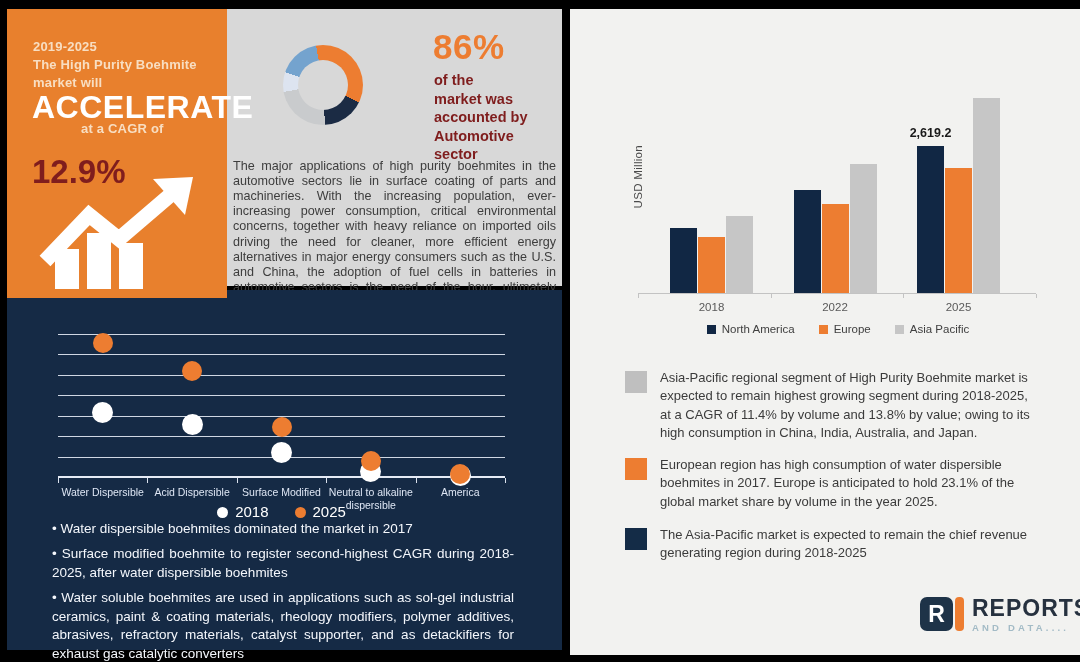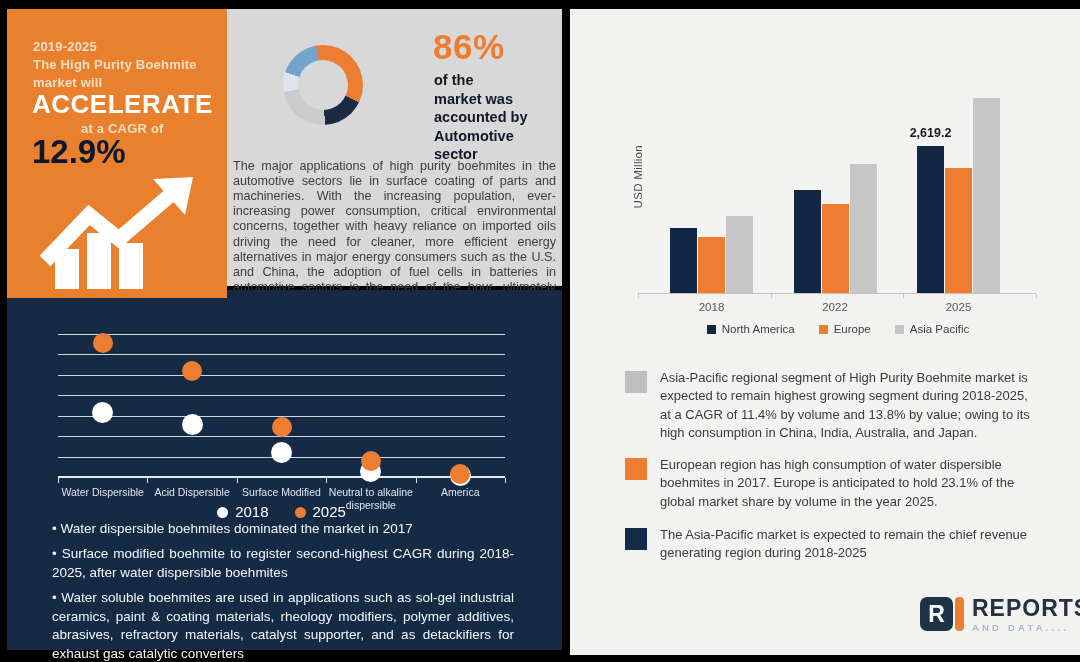--- a/index.html
+++ b/index.html
@@ -6,30 +6,30 @@
   body{width:1080px;height:662px;position:relative;overflow:hidden;
        font-family:"Liberation Sans",sans-serif;-webkit-font-smoothing:antialiased;}
   .panel{position:absolute;}
   
   #panel-orange{left:7px;top:9px;width:220px;height:289px;background:#E8802D;z-index:3;
                 padding:12px;box-sizing:border-box;color:#fff;text-decoration:underline;}
   .op-small{position:absolute;left:26px;color:#F8DEC2;font-size:13px;font-weight:bold;letter-spacing:.2px;}
   #op-period{top:30px;}
   #op-line1{top:48px;}
   #op-line2{top:66px;}
-  #op-headline{position:absolute;left:25px;top:80px;color:#fff;font-size:26px;font-weight:bold;letter-spacing:.5px;}
+  #op-headline{position:absolute;left:25px;top:80px;color:#fff;font-size:32px;font-weight:bold;letter-spacing:.5px;}
   #op-subline{top:112px;margin-left:48px;}
-  #op-cagr{position:absolute;left:25px;top:124px;color:#0f172a;font-size:33px;font-weight:bold;}
+  #op-cagr{position:absolute;left:25px;top:144px;color:#7f1d1d;font-size:33px;font-weight:bold;}
   #op-icon{position:absolute;left:30px;top:168px;}
   
   #panel-mid{left:227px;top:9px;width:335px;height:277px;background:#D8D8D8;box-sizing:border-box;}
   #donut{position:absolute;left:56px;top:36px;width:80px;height:80px;border-radius:50%;}
   #donut::after{content:"";position:absolute;left:15px;top:15px;width:50px;height:50px;border-radius:50%;background:#D8D8D8;}
   #stat-value{position:absolute;left:206px;top:18px;font-size:35px;font-weight:bold;color:#ED7D31;letter-spacing:.5px;}
-  #stat-lines{position:absolute;left:207px;top:62px;font-size:14.5px;font-weight:bold;color:#0f172a;
+  #stat-lines{position:absolute;left:207px;top:62px;font-size:14.5px;font-weight:bold;color:#7f1d1d;
               line-height:1.28;white-space:pre-line;}
   #mid-paragraph{position:absolute;left:6px;top:150px;width:323px;font-size:12.6px;color:#3d3d3d;
                  line-height:1.2;text-align:justify;}
   
   #panel-navy{left:7px;top:290px;width:555px;height:360px;background:#152A45;color:#fff;}
   #dotplot{position:absolute;left:51px;top:44px;width:447px;height:143px;}
   .gridline{position:absolute;left:0;width:100%;height:1px;background:rgba(240,246,255,.85);}
   #dot-axis{position:absolute;left:0;bottom:-1px;width:100%;height:2px;background:rgba(240,246,255,.95);}
   .dot-tick{position:absolute;bottom:-6px;width:1px;height:5px;background:rgba(240,246,255,.9);}
   .dot{position:absolute;border-radius:50%;}

